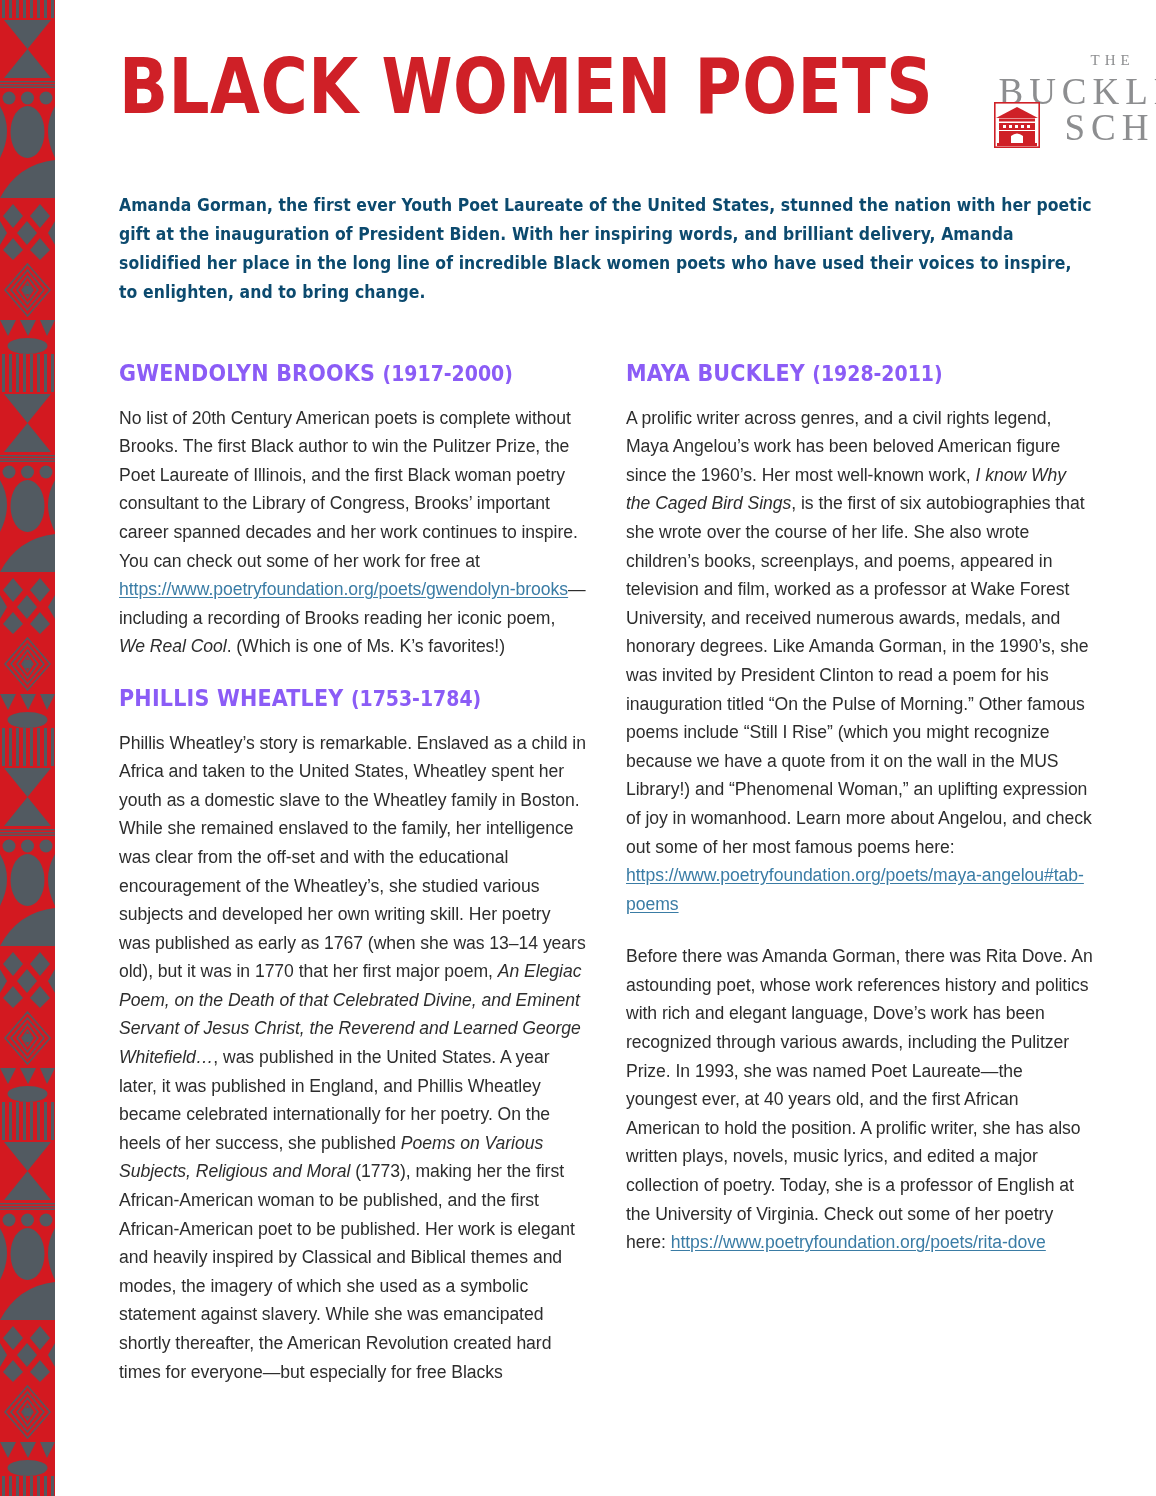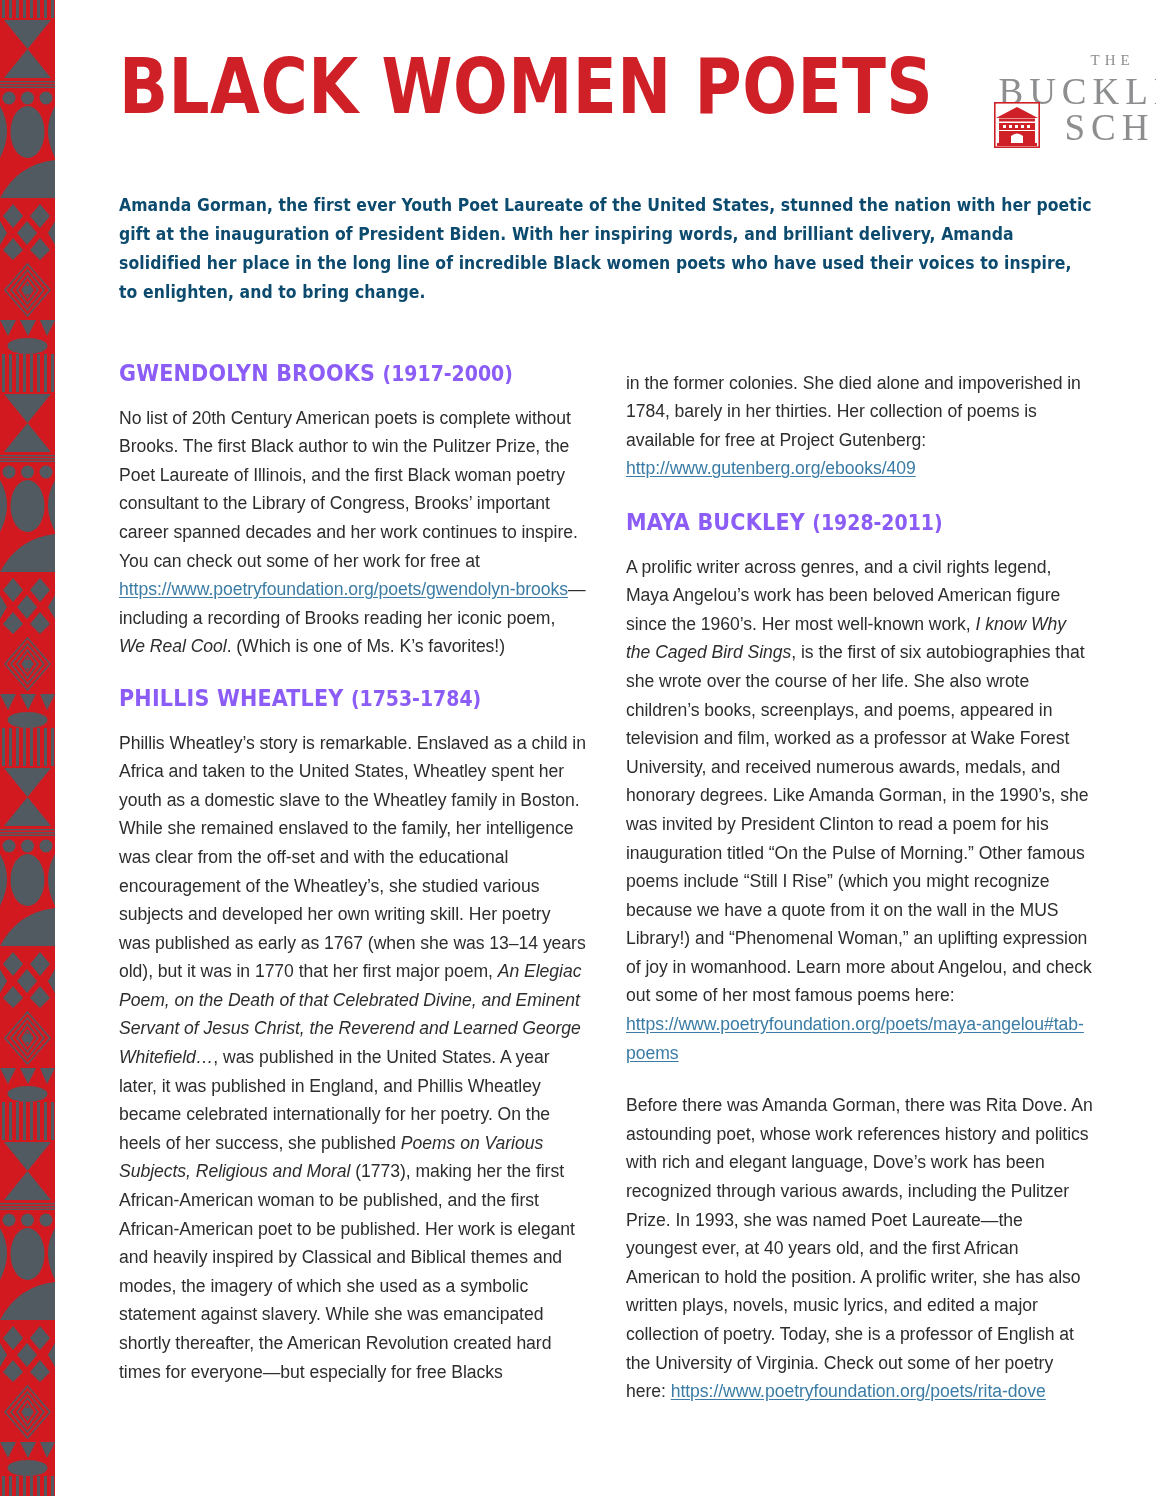--- a/index.html
+++ b/index.html
@@ -289,21 +289,20 @@
           <span>PHILLIS WHEATLEY</span>
           <span class="years">(1753-1784)</span>
         </div>
         <p class="entry-body"><span>Phillis Wheatley’s story is remarkable. Enslaved as a child in Africa and taken to the United States, Wheatley spent her youth as a domestic slave to the Wheatley family in Boston. While she remained enslaved to the family, her intelligence was clear from the off-set and with the educational encouragement of the Wheatley’s, she studied various subjects and developed her own writing skill. Her poetry was published as early as 1767 (when she was 13–14 years old), but it was in 1770 that her first major poem, </span><i>An Elegiac Poem, on the Death of that Celebrated Divine, and Eminent Servant of Jesus Christ, the Reverend and Learned George Whitefield…</i><span>, was published in the United States. A year later, it was published in England, and Phillis Wheatley became celebrated internationally for her poetry. On the heels of her success, she published </span><i>Poems on Various Subjects, Religious and Moral</i><span> (1773), making her the first African-American woman to be published, and the first African-American poet to be published. Her work is elegant and heavily inspired by Classical and Biblical themes and modes, the imagery of which she used as a symbolic statement against slavery. While she was emancipated shortly thereafter, the American Revolution created hard times for everyone—but especially for free Blacks</span></p>
       </div>
 
     </div>
 
     <div class="col">
 
-      <p class="cont-body"><span>in the former colonies. She died alone and impoverished in 1784, barely in her thirties. Her collection of poems is available for free at Project Gutenberg: </span><a class="doc-link" href="#">http://www.gutenberg.org/ebooks/409</a></p>
 
       <div class="entry" style="margin-top:0">
         <div class="entry-heading">
           <span>MAYA BUCKLEY</span>
           <span class="years">(1928-2011)</span>
         </div>
         <p class="entry-body"><span>A prolific writer across genres, and a civil rights legend, Maya Angelou’s work has been beloved American figure since the 1960’s. Her most well-known work, </span><i>I know Why the Caged Bird Sings</i><span>, is the first of six autobiographies that she wrote over the course of her life. She also wrote children’s books, screenplays, and poems, appeared in television and film, worked as a professor at Wake Forest University, and received numerous awards, medals, and honorary degrees. Like Amanda Gorman, in the 1990’s, she was invited by President Clinton to read a poem for his inauguration titled “On the Pulse of Morning.” Other famous poems include “Still I Rise” (which you might recognize because we have a quote from it on the wall in the MUS Library!) and “Phenomenal Woman,” an uplifting expression of joy in womanhood. Learn more about Angelou, and check out some of her most famous poems here: </span><a class="doc-link" href="#">https://www.poetryfoundation.org/poets/maya-angelou#tab-poems</a></p>
       </div>
 
       <div class="entry">

